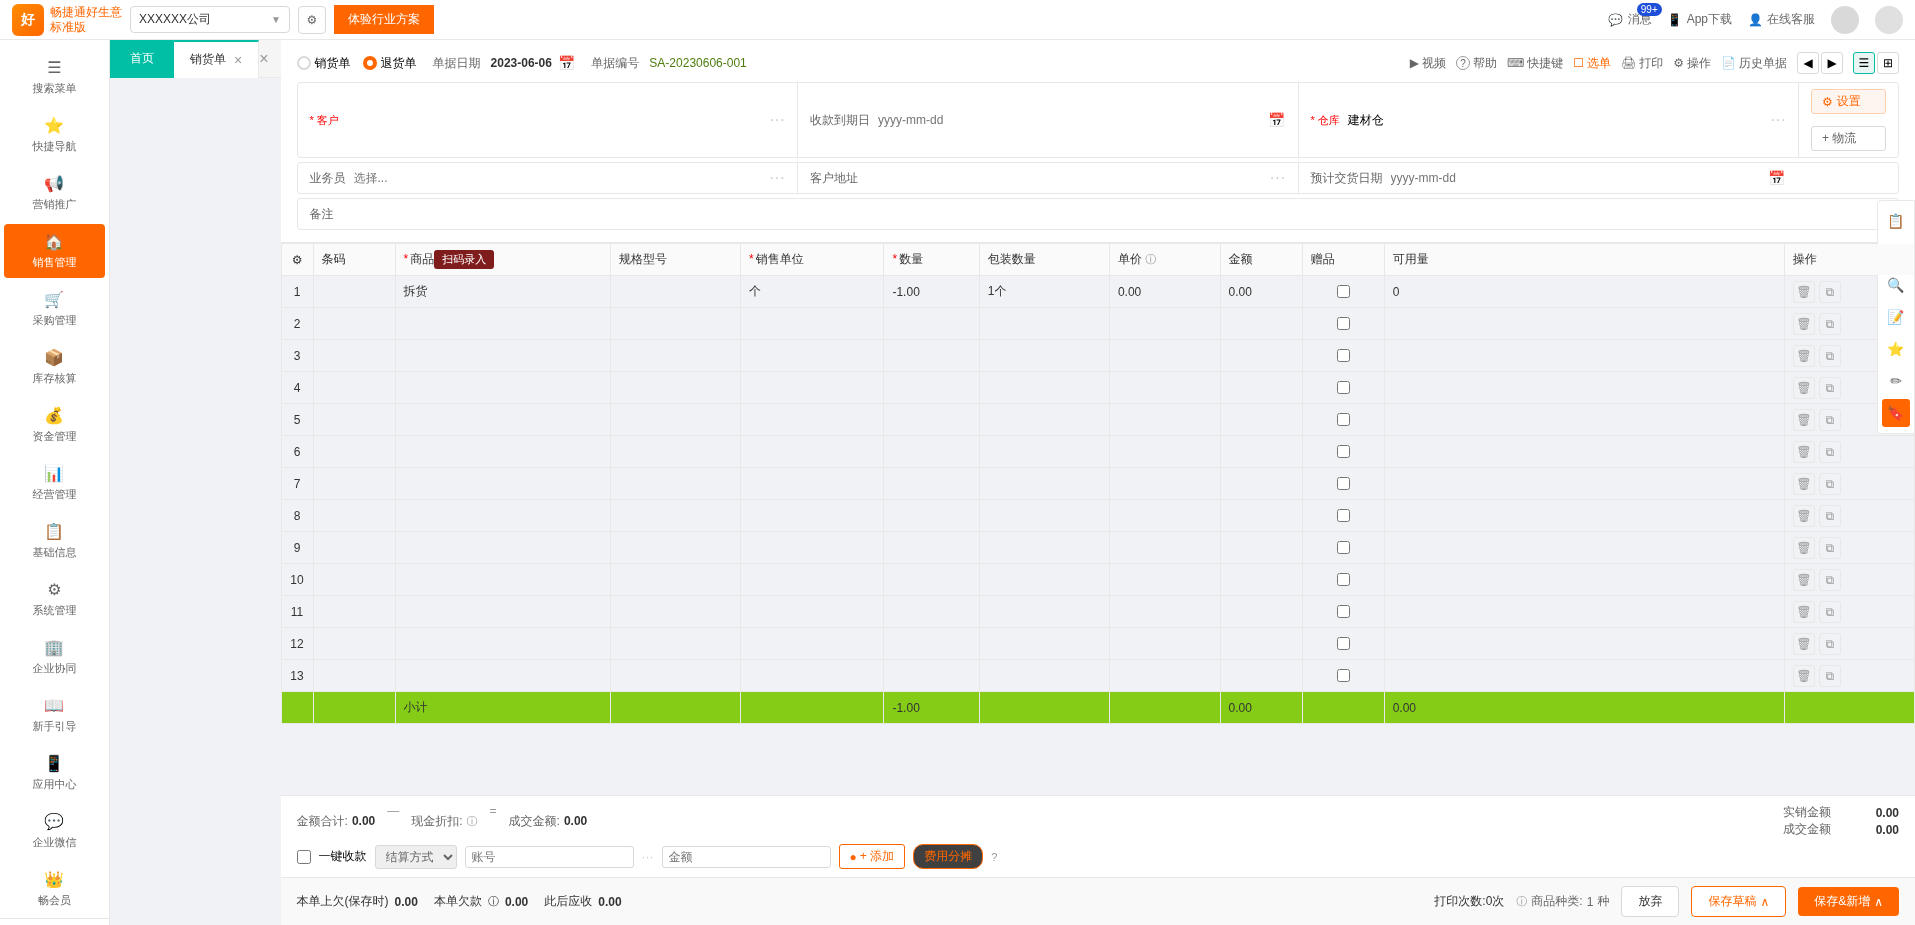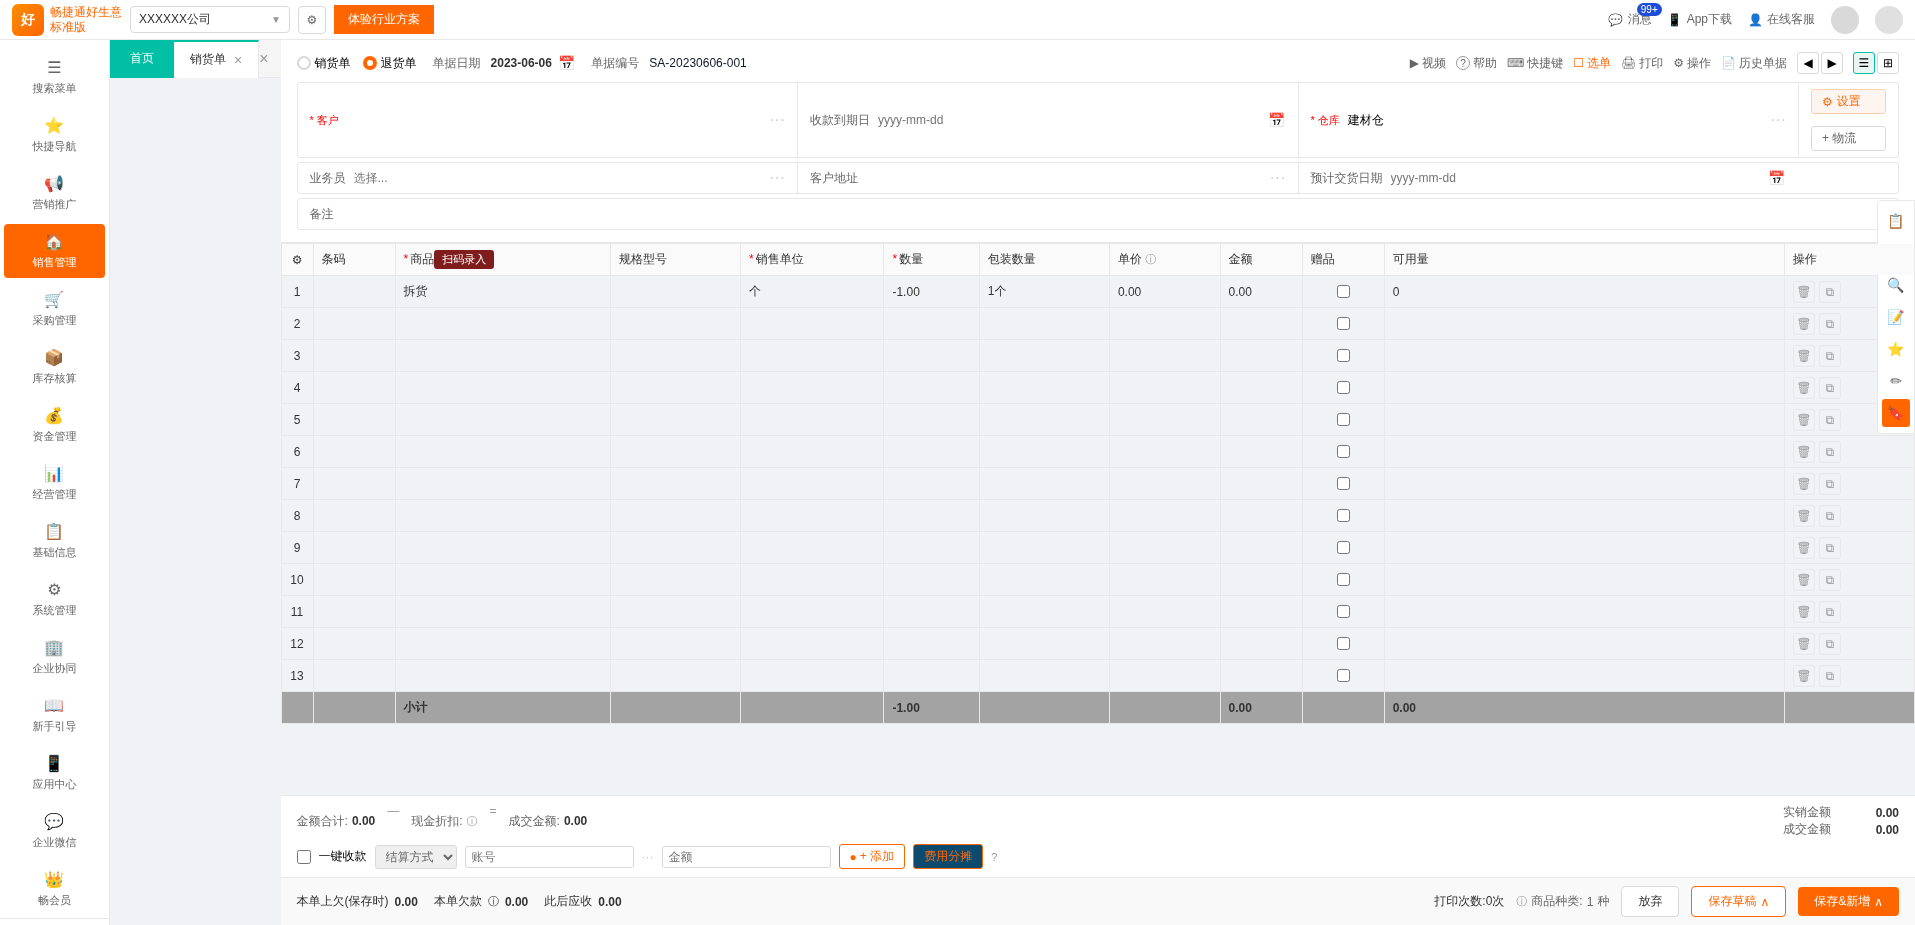--- a/index.html
+++ b/index.html
@@ -58,39 +58,39 @@
     .setting-btn { background: #fff5f0; color: #ff6600; border: 1px solid #ffcfae; border-radius: 3px; padding: 3px 10px; cursor: pointer; font-size: 12px; display: flex; align-items: center; gap: 4px; }
     .logistics-btn { background: #fff; color: #666; border: 1px solid #d9d9d9; border-radius: 3px; padding: 3px 10px; cursor: pointer; font-size: 12px; display: flex; align-items: center; gap: 4px; margin-top: 8px; }
     .data-table { width: 100%; border-collapse: collapse; }
     .data-table th { background: #fafafa; border: 1px solid #e8e8e8; padding: 6px 8px; text-align: left; white-space: nowrap; color: #333; font-weight: normal; position: sticky; top: 0; z-index: 1; }
     .data-table th .required { color: #f00; margin-right: 2px; }
     .data-table td { border: 1px solid #e8e8e8; padding: 4px 8px; height: 32px; color: #333; }
     .scan-btn { background: #7f1d1d; color: #fff; border: none; border-radius: 3px; padding: 2px 8px; cursor: pointer; font-size: 11px; }
     .row-num { color: #999; text-align: center; }
     .neg-val { color: #f00; }
     .checkbox-cell { display: flex; align-items: center; justify-content: center; }
-    .subtotal-row td { background: #a3a3a3; font-weight: bold; }
+    .subtotal-row td { background: #84cc16; font-weight: normal; }
     .action-cell { display: flex; gap: 4px; align-items: center; }
     .icon-btn { width: 22px; height: 22px; display: flex; align-items: center; justify-content: center; cursor: pointer; color: #999; border: 1px solid #e8e8e8; border-radius: 3px; }
 
     
     .bottom-summary { background: #fff; border-top: 1px solid #e8e8e8; padding: 8px 16px; }
     .summary-row1 { display: flex; gap: 12px; margin-bottom: 6px; }
     .summary-item { display: flex; align-items: center; gap: 4px; }
     .summary-label { color: #666; }
     .summary-val { color: #333; font-weight: bold; }
     .dash { color: #999; }
     .equal { color: #999; }
     .payment-row { display: flex; align-items: center; gap: 8px; }
     .checkbox-small { width: 14px; height: 14px; border: 1px solid #d9d9d9; border-radius: 2px; cursor: pointer; }
     .select-field { border: 1px solid #d9d9d9; border-radius: 3px; padding: 3px 6px; color: #666; min-width: 80px; }
     .account-field { border: 1px solid #d9d9d9; border-radius: 3px; padding: 3px 6px; color: #666; min-width: 80px; }
     .amount-field { border: 1px solid #d9d9d9; border-radius: 3px; padding: 3px 6px; color: #333; min-width: 80px; }
     .add-btn { background: #fff; border: 1px solid #ff6600; color: #ff6600; border-radius: 3px; padding: 3px 10px; cursor: pointer; display: flex; align-items: center; gap: 3px; }
-    .expense-btn { background: #0c4a6e; border: 1px solid #ff6600; color: #ff6600; border-radius: 3px; padding: 3px 10px; cursor: pointer; }
+    .expense-btn { background: #404040; border: 1px solid #ff6600; color: #ff6600; border-radius: 10px; padding: 3px 10px; cursor: pointer; }
     .right-totals { margin-left: auto; text-align: right; }
     .total-row { display: flex; justify-content: flex-end; align-items: center; gap: 8px; }
     .total-label { color: #666; }
     .total-val { color: #333; font-weight: bold; min-width: 60px; text-align: right; }
 
     
     .footer-bar { background: #f9f9f9; border-top: 1px solid #e8e8e8; padding: 8px 16px; display: flex; align-items: center; gap: 16px; }
     .footer-info { display: flex; align-items: center; gap: 6px; color: #666; }
     .footer-info span { color: #333; }
     .footer-right { margin-left: auto; display: flex; align-items: center; gap: 12px; }
@@ -241,21 +241,21 @@
               <span>退货单</span>
             </div>
           </div>
           <div style="display:flex;align-items:center;gap:6px;">
             <span class="field-label-normal">单据日期</span>
             <span style="color:#333;font-weight:bold;">2023-06-06</span>
             <span class="cal-icon">📅</span>
           </div>
           <div style="display:flex;align-items:center;gap:6px;">
             <span class="field-label-normal">单据编号</span>
-            <span style="color:#0f172a;">SA-20230606-001</span>
+            <span style="color:#4d7c0f;">SA-20230606-001</span>
           </div>
           <div style="margin-left:auto;display:flex;align-items:center;gap:10px;">
             <div class="toolbar-btn">
               <span>▶</span>
               <span>视频</span>
             </div>
             <div class="toolbar-btn">
               <span style="border:1px solid #999;border-radius:50%;width:14px;height:14px;display:inline-flex;align-items:center;justify-content:center;font-size:10px;">?</span>
               <span>帮助</span>
             </div>

